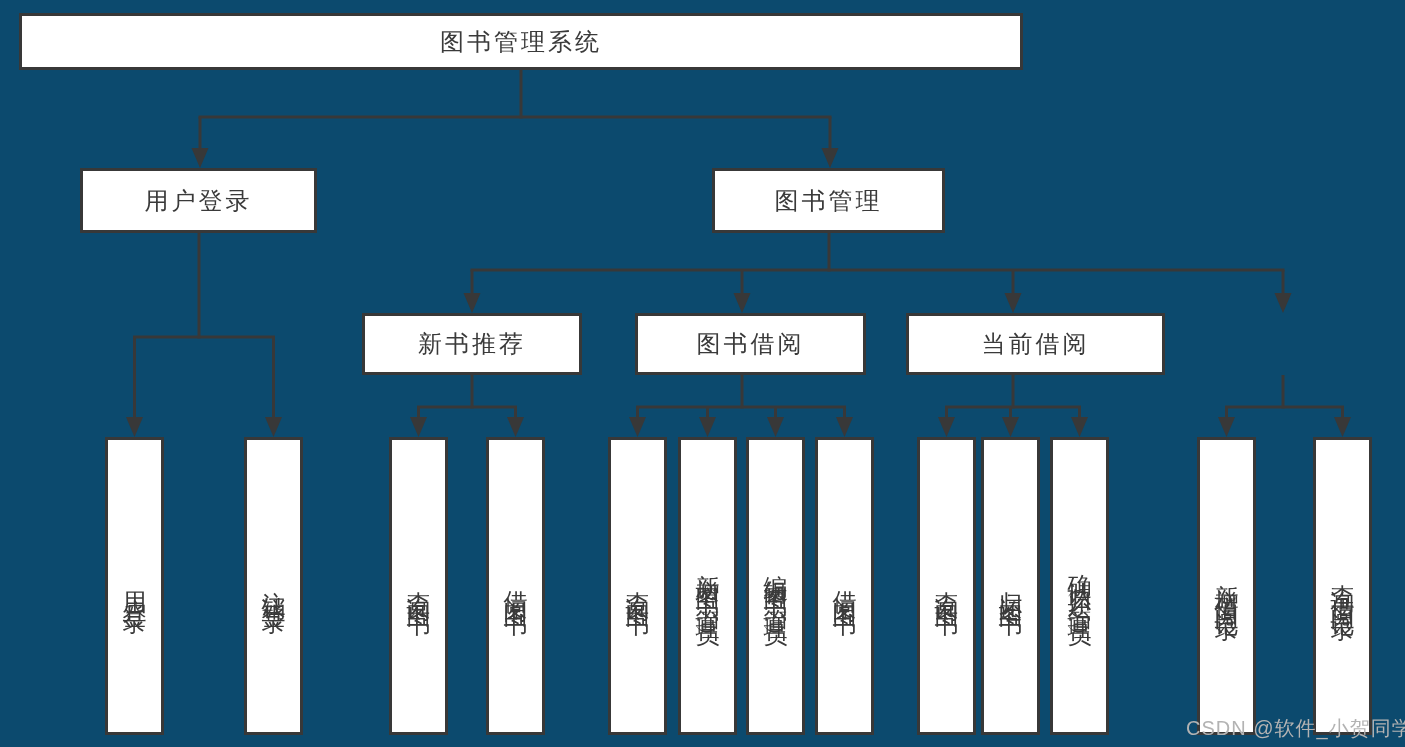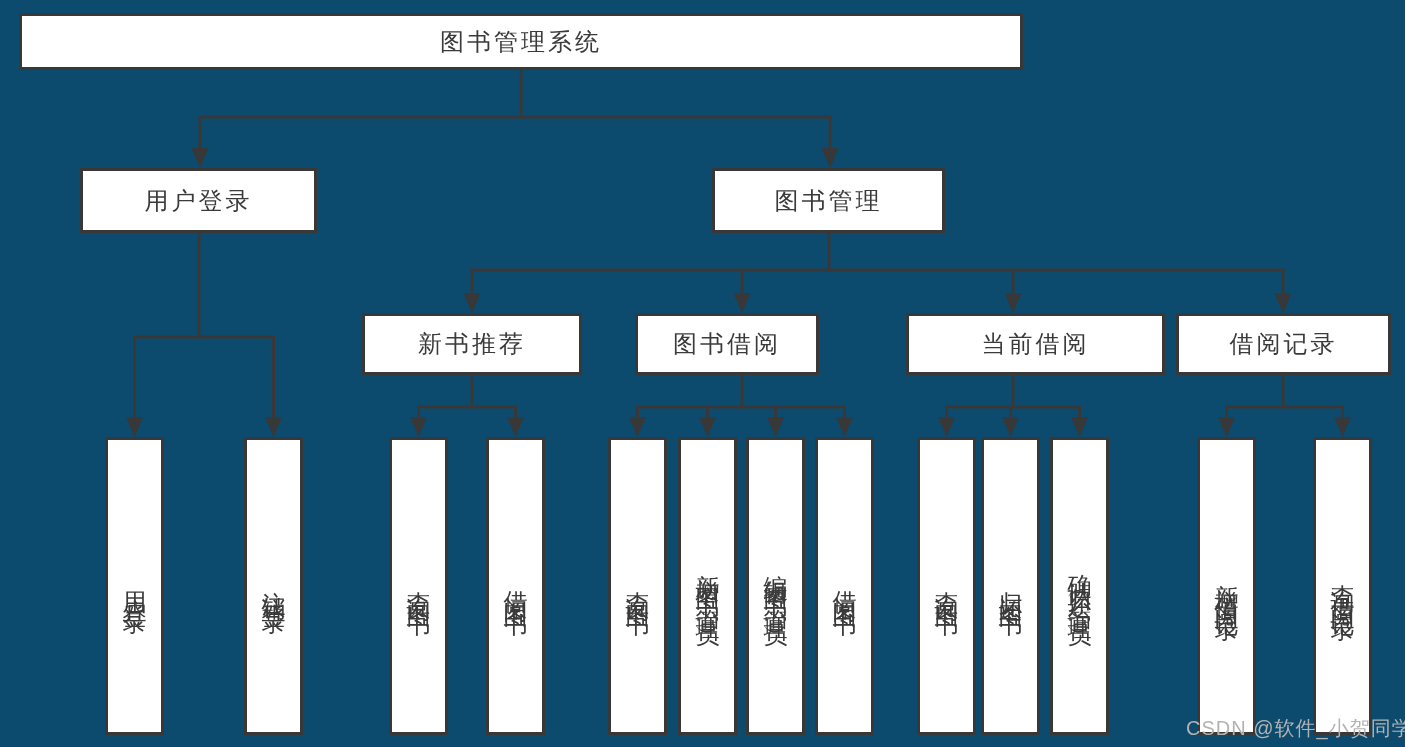--- a/index.html
+++ b/index.html
@@ -136,29 +136,26 @@
   <div class="box" style="left:80px; top:168px; width:237px; height:65px">
     <span class="h-label">用户登录</span>
   </div>
   <div class="box" style="left:362px; top:313px; width:220px; height:62px">
     <span class="h-label">新书推荐</span>
   </div>
 
   <div class="box" style="left:712px; top:168px; width:233px; height:65px">
     <span class="h-label">图书管理</span>
   </div>
-  <div class="box" style="left:635px; top:313px; width:184px; height:62px">
+  <div class="box" style="left:635px; top:313px; width:231px; height:62px">
     <span class="h-label">图书借阅</span>
   </div>
   <div class="box" style="left:906px; top:313px; width:259px; height:62px">
     <span class="h-label">当前借阅</span>
   </div>
-  <div class="box" style="left:1176px; top:313px; width:215px; height:62px">
-    <span class="h-label">借阅记录</span>
-  </div>
 
   <div class="box leaf" style="left:105px">
     <span class="v-label">用户登录</span>
   </div>
   <div class="box leaf" style="left:244px">
     <span class="v-label">注销登录</span>
   </div>
 
   <div class="box leaf" style="left:389px">
     <span class="v-label">查询图书</span>

